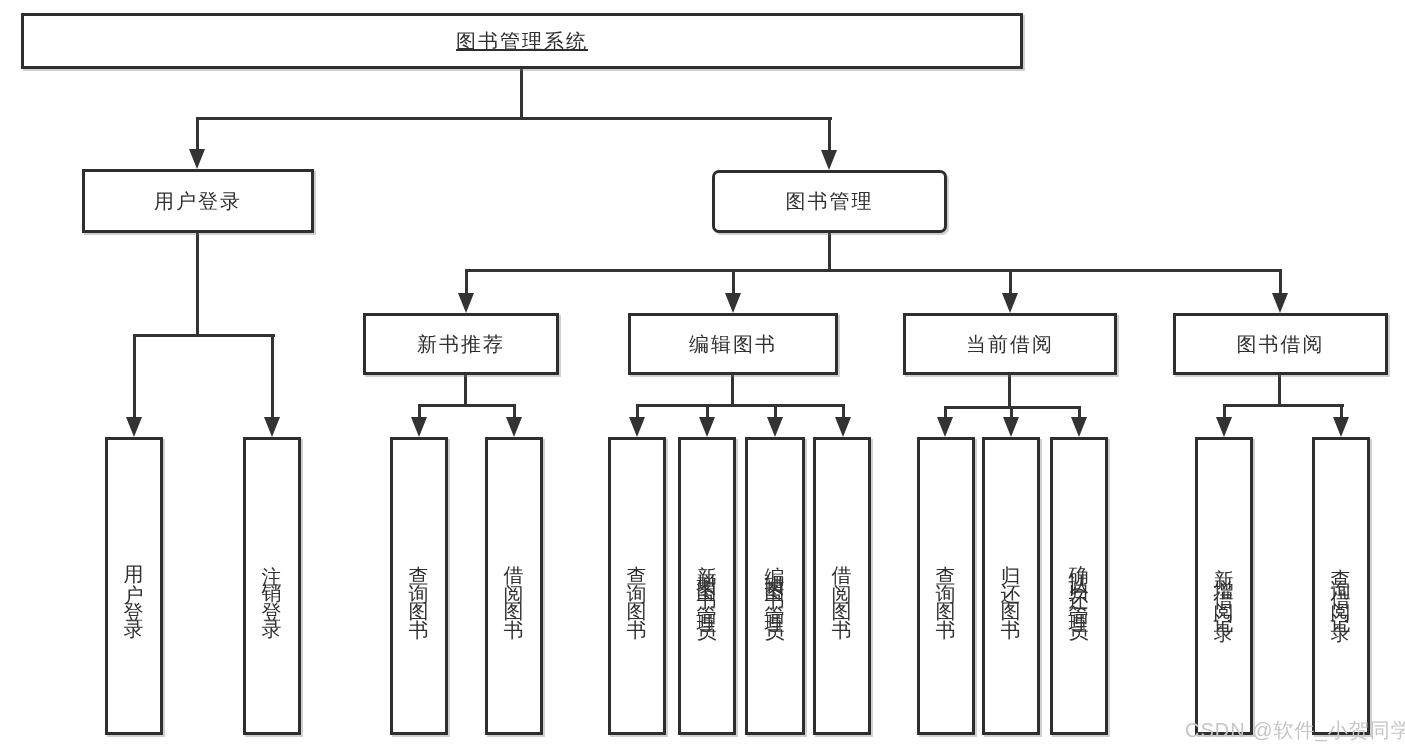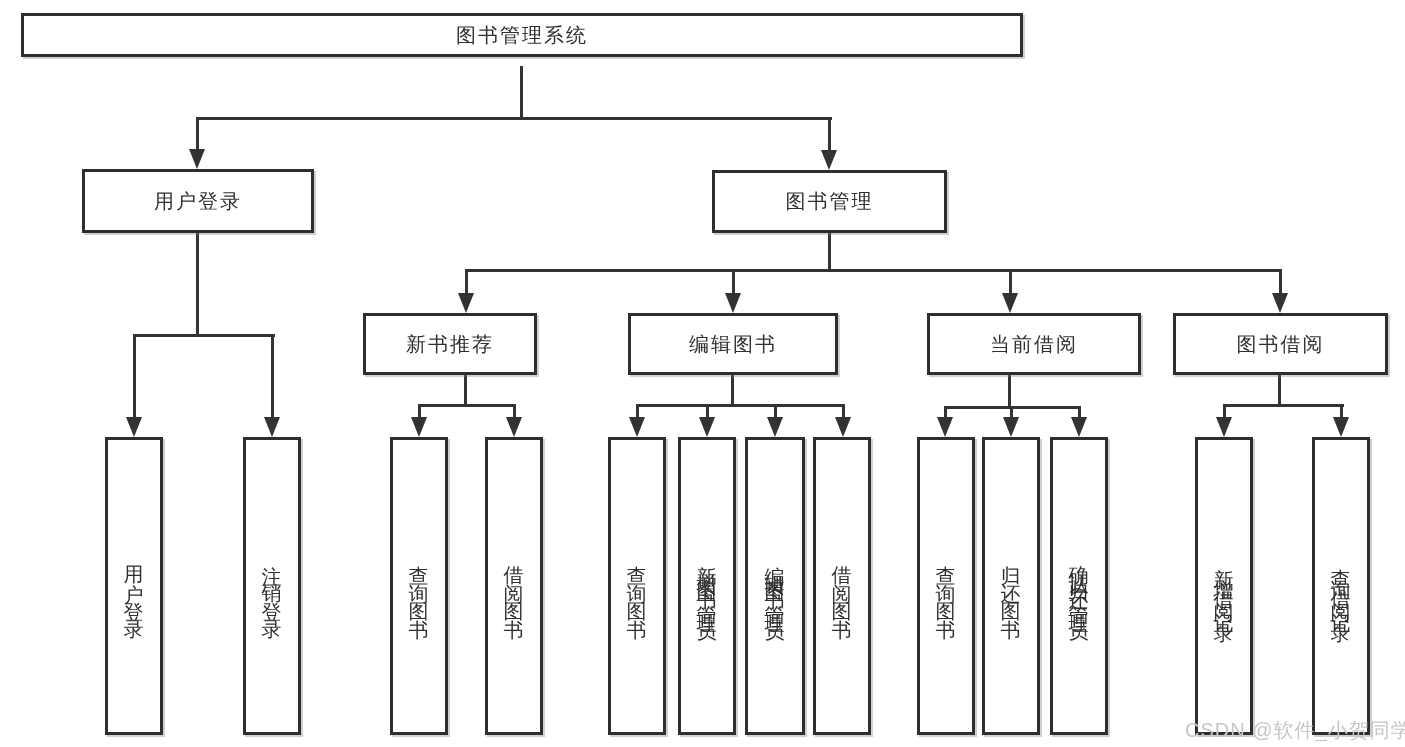--- a/index.html
+++ b/index.html
@@ -63,41 +63,41 @@
     letter-spacing:1px;
     white-space:nowrap;
     z-index:3;
   }
 </style>
 </head>
 <body>
 
 <div id="canvas">
 
-  <div class="node" style="left:21px;top:13px;width:1002px;height:44px;">
+  <div class="node" style="left:21px;top:13px;width:1002px;height:56px;text-decoration:underline;">
     <span>图书管理系统</span>
   </div>
 
   <div class="node" style="left:82px;top:169px;width:232px;height:64px;">
     <span>用户登录</span>
   </div>
 
-  <div class="node" style="left:712px;top:170px;width:235px;height:63px;">
+  <div class="node" style="left:712px;top:170px;width:235px;height:63px;border-radius:7px;">
     <span>图书管理</span>
   </div>
 
-  <div class="node" style="left:363px;top:313px;width:174px;height:62px;">
+  <div class="node" style="left:363px;top:313px;width:196px;height:62px;">
     <span>新书推荐</span>
   </div>
 
   <div class="node" style="left:628px;top:313px;width:210px;height:62px;">
     <span>编辑图书</span>
   </div>
 
-  <div class="node" style="left:903px;top:313px;width:214px;height:62px;margin-left:24px;">
+  <div class="node" style="left:903px;top:313px;width:214px;height:62px;">
     <span>当前借阅</span>
   </div>
 
   <div class="node" style="left:1173px;top:313px;width:215px;height:62px;">
     <span>图书借阅</span>
   </div>
 
   <div class="leaf sp-loose" style="left:105px;">
     <span>用户登录</span>
   </div>

